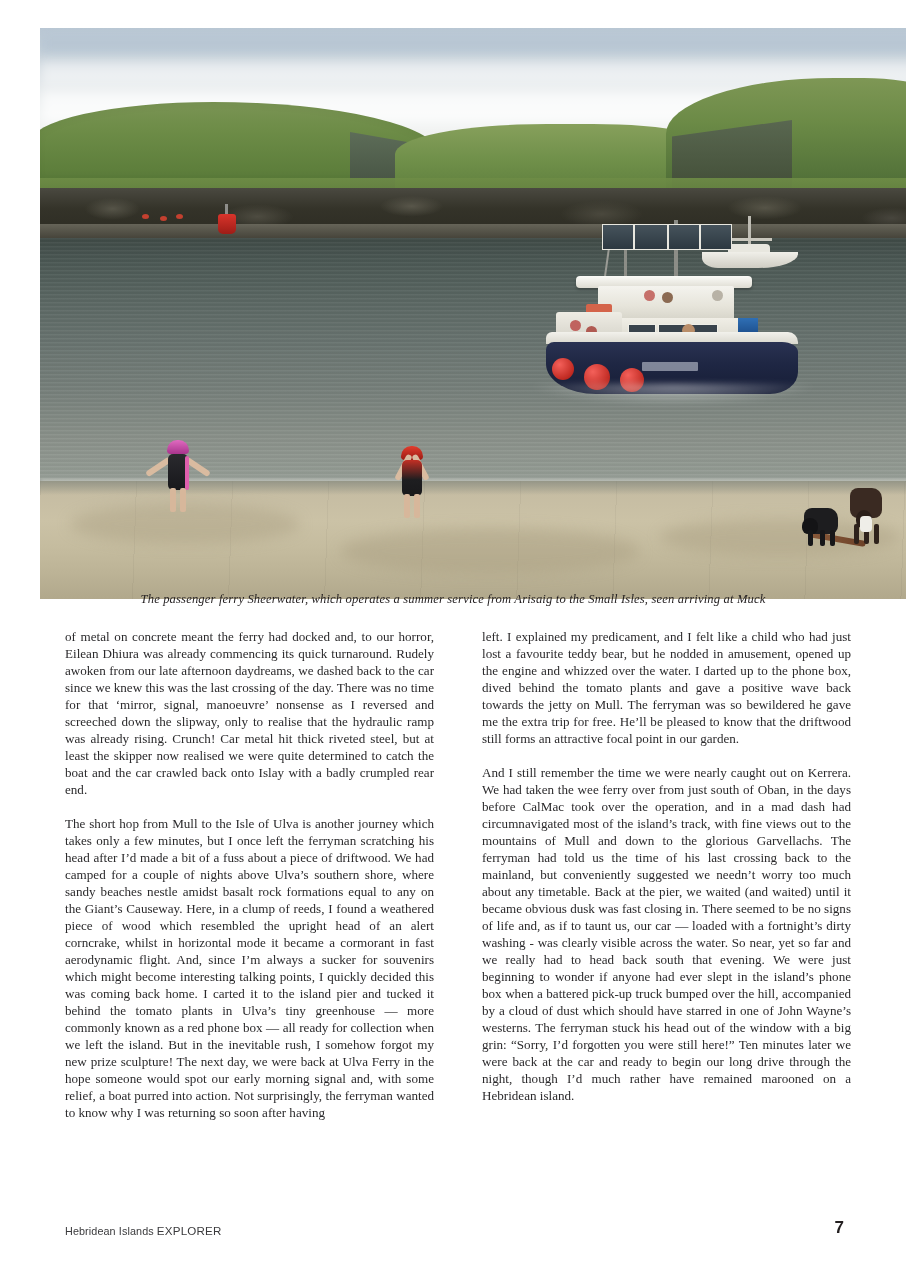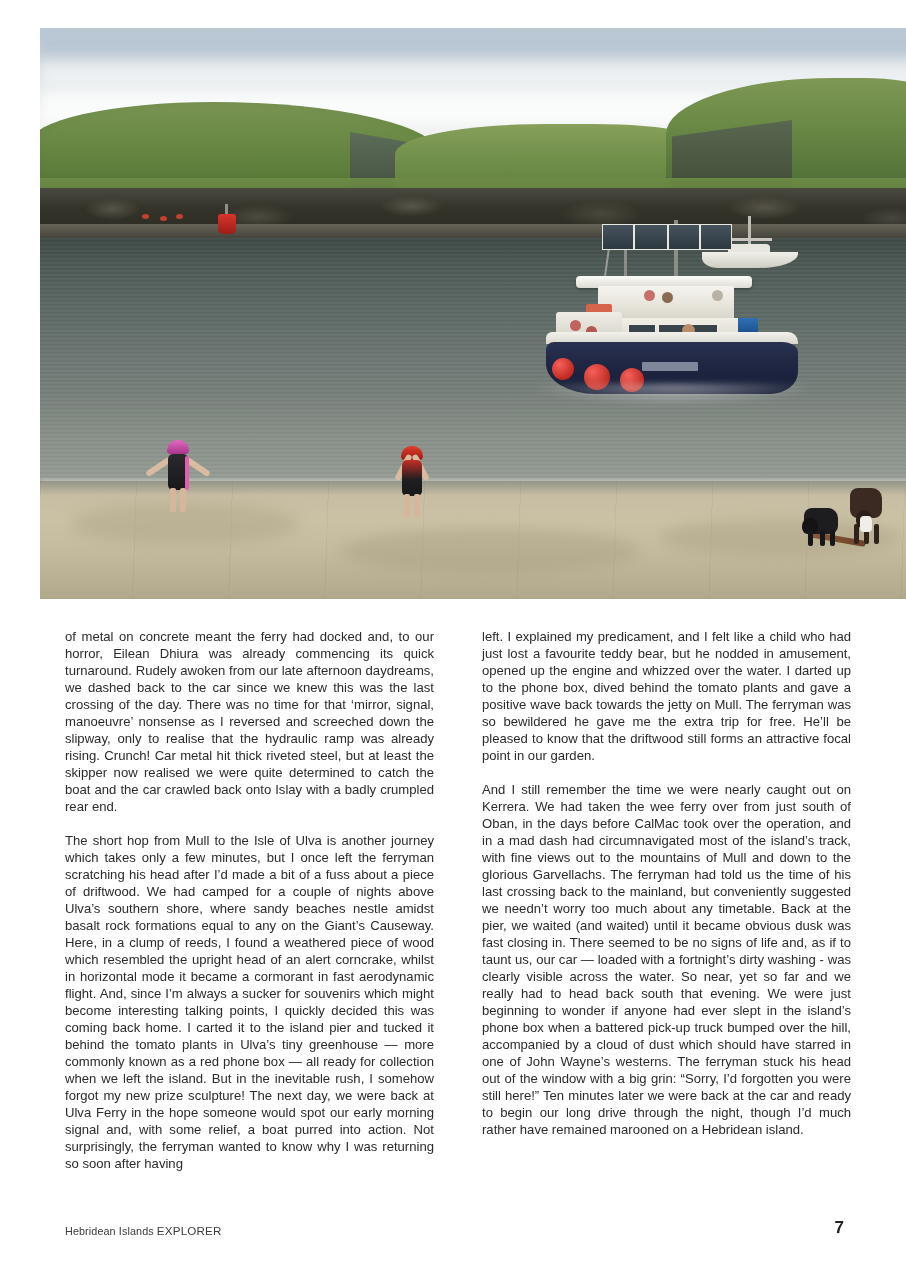--- a/index.html
+++ b/index.html
@@ -432,21 +432,21 @@
     width: 786px;
     height: 572px;
     display: flex;
     gap: 48px;
   }
   .col {
     width: 369px;
   }
   .col p {
     margin: 0 0 17px 0;
-    font-family: Liberation Sans, sans-serif;
+    font-family: Liberation Serif, serif;
     font-size: 13.1px;
     line-height: 17.0px;
     text-align: justify;
     text-justify: inter-word;
     color: #2b2a2c;
     hyphens: none;
   }
   .col p:last-child { margin-bottom: 0; }
 
   
@@ -583,20 +583,21 @@
         <div class="leg l1"></div>
         <div class="leg l2"></div>
         <div class="leg l3"></div>
         <div class="head"></div>
         <div class="bib"></div>
       </div>
 
     </div>
   </figure>
 
+  <figcaption class="caption">The passenger ferry Sheerwater, which operates a summer service from Arisaig to the Small Isles, seen arriving at Muck</figcaption>
 
   <div class="columns">
     <div class="col">
       <p>of metal on concrete meant the ferry had docked and, to our horror, Eilean Dhiura was already commencing its quick turnaround. Rudely awoken from our late afternoon daydreams, we dashed back to the car since we knew this was the last crossing of the day. There was no time for that ‘mirror, signal, manoeuvre’ nonsense as I reversed and screeched down the slipway, only to realise that the hydraulic ramp was already rising. Crunch! Car metal hit thick riveted steel, but at least the skipper now realised we were quite determined to catch the boat and the car crawled back onto Islay with a badly crumpled rear end.</p>
       <p>The short hop from Mull to the Isle of Ulva is another journey which takes only a few minutes, but I once left the ferryman scratching his head after I’d made a bit of a fuss about a piece of driftwood. We had camped for a couple of nights above Ulva’s southern shore, where sandy beaches nestle amidst basalt rock formations equal to any on the Giant’s Causeway. Here, in a clump of reeds, I found a weathered piece of wood which resembled the upright head of an alert corncrake, whilst in horizontal mode it became a cormorant in fast aerodynamic flight. And, since I’m always a sucker for souvenirs which might become interesting talking points, I quickly decided this was coming back home. I carted it to the island pier and tucked it behind the tomato plants in Ulva’s tiny greenhouse — more commonly known as a red phone box — all ready for collection when we left the island. But in the inevitable rush, I somehow forgot my new prize sculpture! The next day, we were back at Ulva Ferry in the hope someone would spot our early morning signal and, with some relief, a boat purred into action. Not surprisingly, the ferryman wanted to know why I was returning so soon after having</p>
     </div>
     <div class="col">
       <p>left. I explained my predicament, and I felt like a child who had just lost a favourite teddy bear, but he nodded in amusement, opened up the engine and whizzed over the water. I darted up to the phone box, dived behind the tomato plants and gave a positive wave back towards the jetty on Mull. The ferryman was so bewildered he gave me the extra trip for free. He’ll be pleased to know that the driftwood still forms an attractive focal point in our garden.</p>
       <p>And I still remember the time we were nearly caught out on Kerrera. We had taken the wee ferry over from just south of Oban, in the days before CalMac took over the operation, and in a mad dash had circumnavigated most of the island’s track, with fine views out to the mountains of Mull and down to the glorious Garvellachs. The ferryman had told us the time of his last crossing back to the mainland, but conveniently suggested we needn’t worry too much about any timetable. Back at the pier, we waited (and waited) until it became obvious dusk was fast closing in. There seemed to be no signs of life and, as if to taunt us, our car — loaded with a fortnight’s dirty washing - was clearly visible across the water. So near, yet so far and we really had to head back south that evening. We were just beginning to wonder if anyone had ever slept in the island’s phone box when a battered pick-up truck bumped over the hill, accompanied by a cloud of dust which should have starred in one of John Wayne’s westerns. The ferryman stuck his head out of the window with a big grin: “Sorry, I’d forgotten you were still here!” Ten minutes later we were back at the car and ready to begin our long drive through the night, though I’d much rather have remained marooned on a Hebridean island.</p>
     </div>

